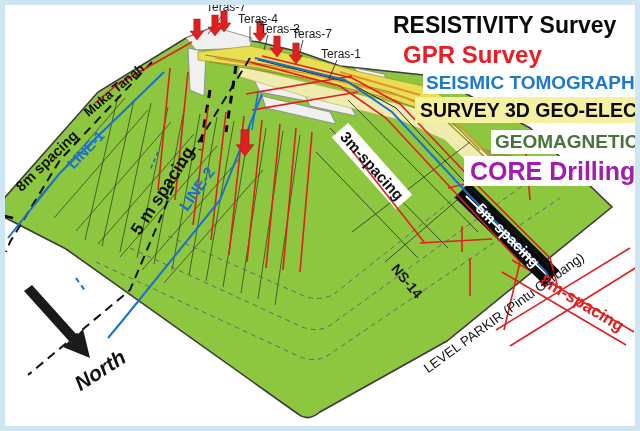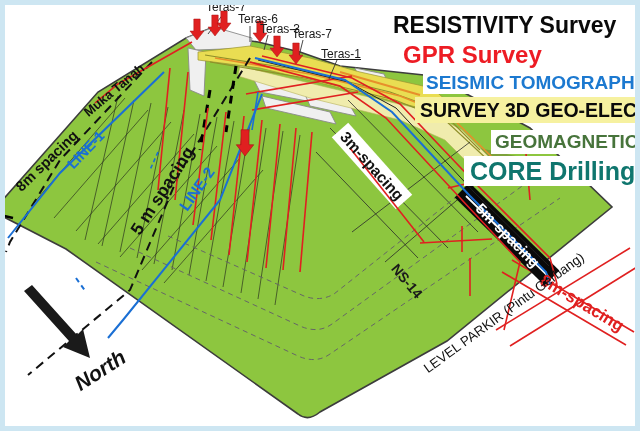--- a/index.html
+++ b/index.html
@@ -16,29 +16,29 @@
   .line2     { left:197px; top:189px; font-size:15.5px; font-weight:bold; color:#1a6fd4; transform:translate(-50%,-50%) rotate(-55deg); }
   .sp3       { left:372px; top:166px; font-size:15.5px; font-weight:bold; transform:translate(-50%,-50%) rotate(48deg); }
   .sp5r      { left:508px; top:235px; font-size:15px; font-weight:bold; color:#fff; transform:translate(-50%,-50%) rotate(45deg); }
   .ns14      { left:407px; top:281px; font-size:14px; font-weight:600; color:#1a1a1a; transform:translate(-50%,-50%) rotate(50deg); }
   .sp8r      { left:582px; top:303px; font-size:17px; font-weight:bold; color:#e02020; transform:translate(-50%,-50%) rotate(31deg); }
   .parkir    { left:504px; top:313px; font-size:13.5px; font-weight:500; transform:translate(-50%,-50%) rotate(-36deg); }
   .north-lbl { left:100px; top:370px; font-size:21px; font-weight:bold; font-style:italic; transform:translate(-50%,-50%) rotate(-33deg); }
   
   .teras { font-size:12px; color:#1a1a1a; }
   .t5 { left:206px; top:1px; }  .t4 { left:238px; top:13px; } .t3 { left:260px; top:23px;text-align:center; }
-  .t2 { left:292px; top:28px; } .t1 { left:321px; top:48px;text-decoration:underline; }
+  .t2 { left:292px; top:28px; } .t1 { left:321px; top:48px; }
   
   .legend-item { position:absolute; z-index:20; white-space:nowrap; line-height:1.05; }
   .lg-res  { left:393px; top:13px;  font-size:23px;   font-weight:bold; color:#0a0a0a; }
   .lg-gpr  { left:403px; top:42px;  font-size:24px;   font-weight:bold; color:#ed1c24; }
   .lg-seis { left:423px; top:72px;  font-size:19px;   font-weight:bold; color:#1c79d0; background:#fff; padding:1px 3px; }
   .lg-geo  { left:415px; top:97px;  font-size:19.5px; font-weight:bold; color:#0a0a0a; background:#f6f1a0; padding:3px 5px; }
   .lg-mag  { left:475px; top:130px; font-size:19px;   font-weight:bold; color:#47743b; background:#fff; padding:2px 4px;margin-left:16px; }
-  .lg-core { left:464px; top:156px; font-size:25px;   font-weight:bold; color:#0f766e; background:#fff; padding:2px 6px; }
+  .lg-core { left:464px; top:156px; font-size:25px;   font-weight:bold; color:#a21caf; background:#fff; padding:2px 6px; }
 </style>
 </head>
 <body>
 
 <div class="stage">
 
   <svg class="terrain" width="640" height="431" viewBox="0 0 640 431">
 
     <path d="M0,203 L98,92 L186,38 L214,27 L232,38 L258,42 L300,52 L340,66 L433,76
          L530,128 L612,207 L447,341 L320,412 Q308,422 298,414 L66,249 L0,215 Z" fill="#8dc63f" stroke="#3c3c3c" stroke-width="1.6"></path>
@@ -180,21 +180,21 @@
   <div class="lbl sp5l">5 m spacing</div>
   <div class="lbl line2">LINE-2</div>
   <div class="lbl sp3">3m-spacing</div>
   <div class="lbl sp5r">5m-spacing</div>
   <div class="lbl ns14">NS-14</div>
   <div class="lbl sp8r">8m-spacing</div>
   <div class="lbl parkir">LEVEL PARKIR (Pintu Gerbang)</div>
   <div class="lbl north-lbl">North</div>
 
   <div class="lbl teras t5">Teras-7</div>
-  <div class="lbl teras t4">Teras-6</div>
+  <div class="lbl teras t4">Teras-4</div>
   <div class="lbl teras t3">Teras-3</div>
   <div class="lbl teras t2">Teras-7</div>
   <div class="lbl teras t1">Teras-1</div>
 
   <div class="legend-item lg-res">RESISTIVITY Survey</div>
   <div class="legend-item lg-gpr">GPR Survey</div>
   <div class="legend-item lg-seis">SEISMIC TOMOGRAPHY</div>
   <div class="legend-item lg-geo">SURVEY 3D GEO-ELECTRIC</div>
   <div class="legend-item lg-mag">GEOMAGNETIC</div>
   <div class="legend-item lg-core">

